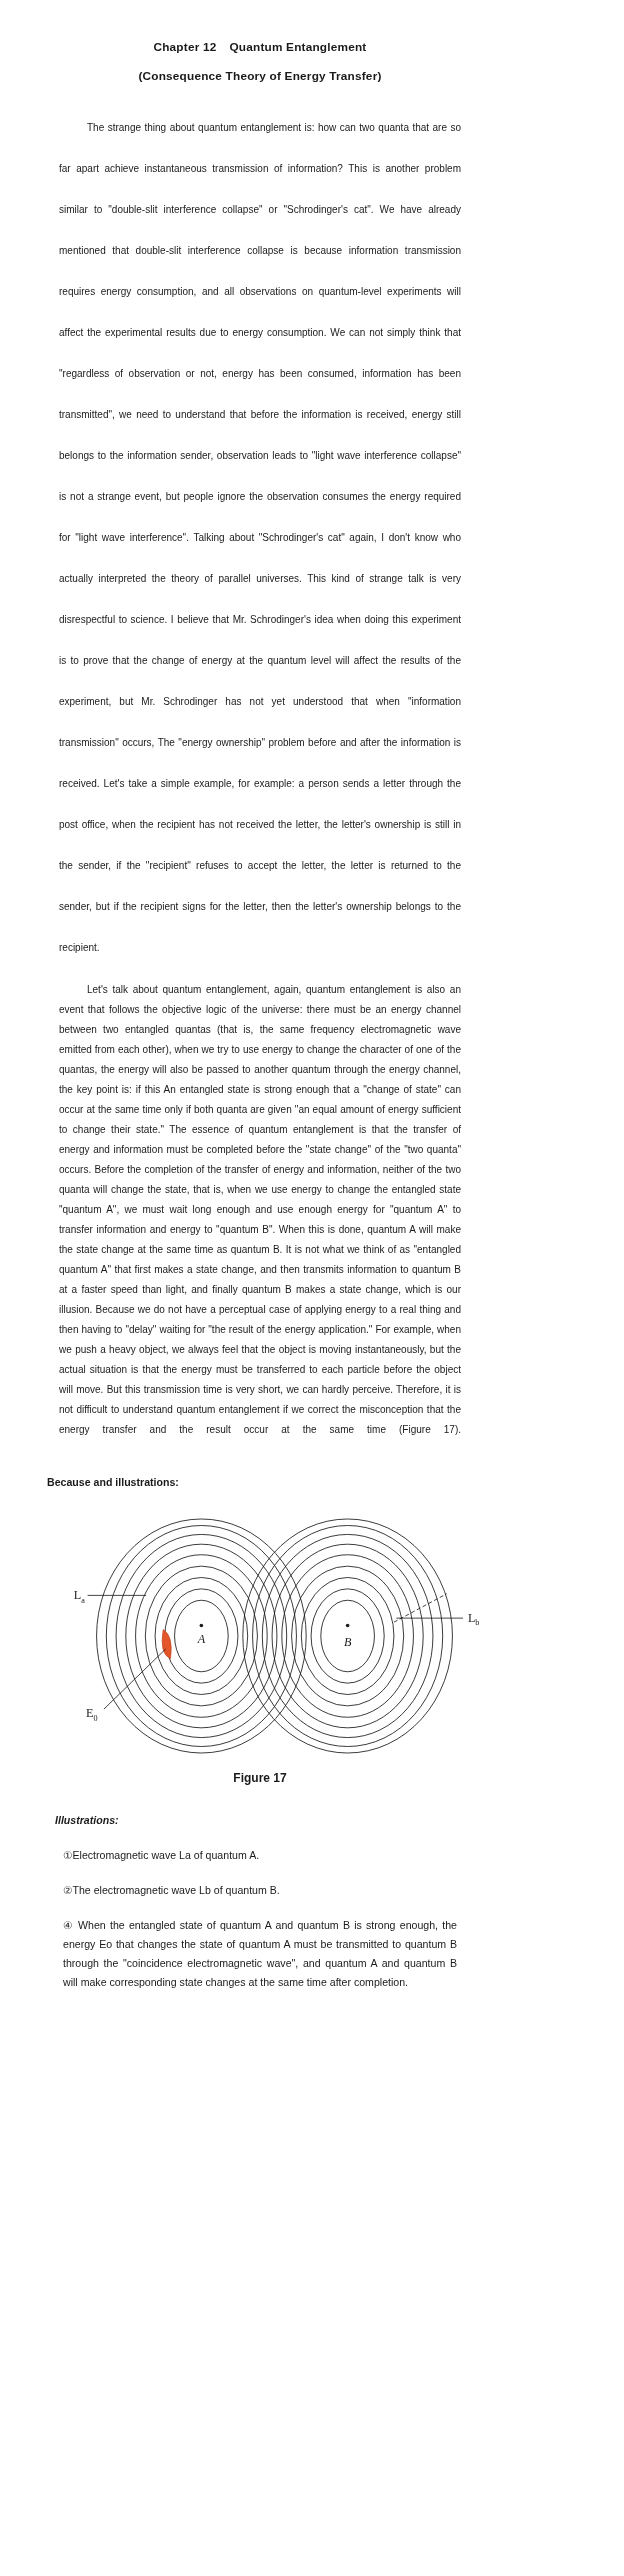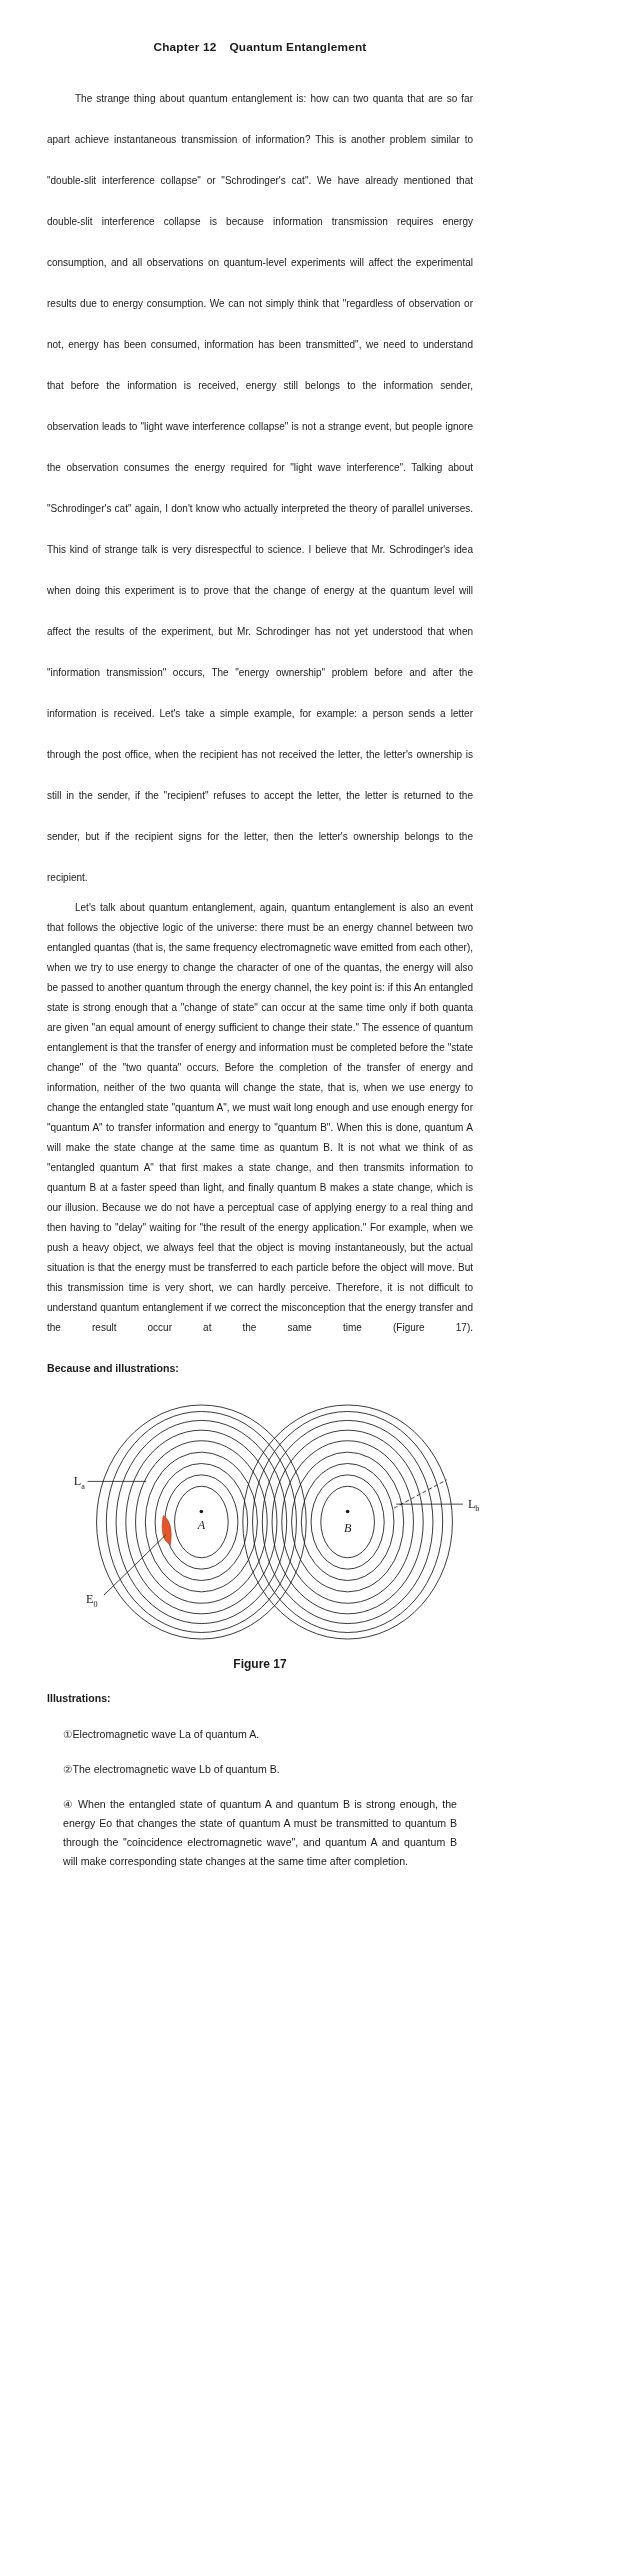--- a/index.html
+++ b/index.html
@@ -35,21 +35,21 @@
     padding-top: 14.6px;
   }
   .title-gap {
     display: inline-block;
     width: 13px;
   }
   .body-block {
     margin-top: 24.4px;
   }
   p.para {
-    margin: 0;
+    margin: 12px;
     font-size: 10px;
     text-align: justify;
     text-justify: inter-word;
     line-height: 41px;
     text-indent: 28px;
     word-spacing: 0.2px;
   }
   p.para.tight {
     line-height: 20px;
   }
@@ -70,23 +70,24 @@
   }
   .figure-caption {
     font-size: 12px;
     font-weight: bold;
     text-align: center;
     margin-top: 9.8px;
   }
   .illus-head {
     font-size: 10.6px;
     font-weight: bold;
-    margin: 0;
+    margin: 8px;
     padding-top: 18px;
     line-height: 19.5px;
+    font-style: italic;
   }
   .illus-list {
     margin: 0;
     padding: 0;
     list-style: none;
   }
   .illus-list li {
     font-size: 10.6px;
     line-height: 19px;
     text-align: justify;
@@ -102,20 +103,21 @@
 </style>
 </head>
 <body>
 
 <div class="page">
 
   <h1 class="doc-title">
     <span>Chapter 12</span><span class="title-gap"></span><span>Quantum Entanglement</span>
   </h1>
 
+  <h2 class="doc-subtitle">(Consequence Theory of Energy Transfer)</h2>
 
   <div class="body-block">
     <p class="para">The strange thing about quantum entanglement is: how can two quanta that are so far apart achieve instantaneous transmission of information? This is another problem similar to "double-slit interference collapse" or "Schrodinger's cat". We have already mentioned that double-slit interference collapse is because information transmission requires energy consumption, and all observations on quantum-level experiments will affect the experimental results due to energy consumption. We can not simply think that "regardless of observation or not, energy has been consumed, information has been transmitted", we need to understand that before the information is received, energy still belongs to the information sender, observation leads to "light wave interference collapse" is not a strange event, but people ignore the observation consumes the energy required for "light wave interference". Talking about "Schrodinger's cat" again, I don't know who actually interpreted the theory of parallel universes. This kind of strange talk is very disrespectful to science. I believe that Mr. Schrodinger's idea when doing this experiment is to prove that the change of energy at the quantum level will affect the results of the experiment, but Mr. Schrodinger has not yet understood that when "information transmission" occurs, The "energy ownership" problem before and after the information is received. Let's take a simple example, for example: a person sends a letter through the post office, when the recipient has not received the letter, the letter's ownership is still in the sender, if the "recipient" refuses to accept the letter, the letter is returned to the sender, but if the recipient signs for the letter, then the letter's ownership belongs to the recipient.</p>
     <p class="para tight">Let's talk about quantum entanglement, again, quantum entanglement is also an event that follows the objective logic of the universe: there must be an energy channel between two entangled quantas (that is, the same frequency electromagnetic wave emitted from each other), when we try to use energy to change the character of one of the quantas, the energy will also be passed to another quantum through the energy channel, the key point is: if this An entangled state is strong enough that a "change of state" can occur at the same time only if both quanta are given "an equal amount of energy sufficient to change their state." The essence of quantum entanglement is that the transfer of energy and information must be completed before the "state change" of the "two quanta" occurs. Before the completion of the transfer of energy and information, neither of the two quanta will change the state, that is, when we use energy to change the entangled state "quantum A", we must wait long enough and use enough energy for "quantum A" to transfer information and energy to "quantum B". When this is done, quantum A will make the state change at the same time as quantum B. It is not what we think of as "entangled quantum A" that first makes a state change, and then transmits information to quantum B at a faster speed than light, and finally quantum B makes a state change, which is our illusion. Because we do not have a perceptual case of applying energy to a real thing and then having to "delay" waiting for "the result of the energy application." For example, when we push a heavy object, we always feel that the object is moving instantaneously, but the actual situation is that the energy must be transferred to each particle before the object will move. But this transmission time is very short, we can hardly perceive. Therefore, it is not difficult to understand quantum entanglement if we correct the misconception that the energy transfer and the result occur at the same time (Figure 17).</p>
   </div>
 
   <p class="section-head">Because and illustrations:</p>
 
   <div class="figure-wrap">
     <svg width="455" height="244" viewBox="0 0 560 300">

